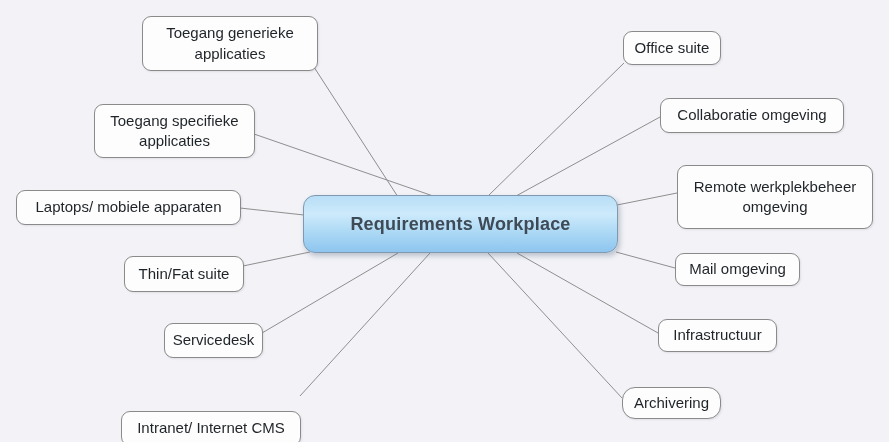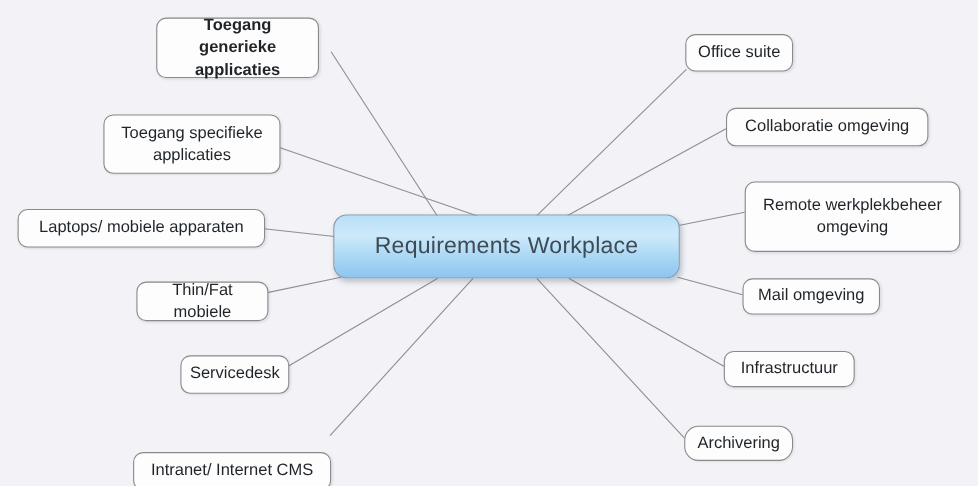--- a/index.html
+++ b/index.html
@@ -46,25 +46,25 @@
     display:flex;align-items:center;justify-content:center;
     background:linear-gradient(to bottom,
       var(--central-grad-top) 0%,
       var(--central-grad-mid) 32%,
       var(--central-grad-low) 68%,
       var(--central-grad-bottom) 100%);
     border:1px solid var(--central-border);
     border-radius:12px;
     box-shadow:2px 3px 5px rgba(90,105,125,0.35);
     color:var(--central-text);
-    font-size:21px;font-weight:normal;
+    font-size:18px;font-weight:bold;
     letter-spacing:0.2px;
   }
   
-  .n-generieke   {left:142px;top:16px; width:148px;height:55px;font-weight:bold;}
+  .n-generieke   {left:142px;top:16px; width:176px;height:55px;}
   .n-specifieke  {left:94px; top:104px;width:161px;height:54px;}
   .n-laptops     {left:16px; top:190px;width:225px;height:35px;}
   .n-thinfat     {left:124px;top:256px;width:120px;height:36px;}
   .n-servicedesk {left:164px;top:323px;width:99px; height:35px;}
   .n-intranet    {left:121px;top:391px;width:180px;height:35px;margin-top:20px;}
   
   .n-office      {left:623px;top:31px; width:98px; height:34px;}
   .n-collaboratie{left:660px;top:98px; width:184px;height:35px;}
   .n-remote      {left:677px;top:165px;width:196px;height:64px;}
   .n-mail        {left:675px;top:253px;width:125px;height:33px;}
@@ -91,21 +91,21 @@
     <line x1="488" y1="253" x2="622" y2="398"></line>
   </svg>
 
   <div class="central">Requirements Workplace</div>
 
   <div class="node n-generieke">Toegang generieke
 applicaties</div>
   <div class="node n-specifieke">Toegang specifieke
 applicaties</div>
   <div class="node n-laptops">Laptops/ mobiele apparaten</div>
-  <div class="node n-thinfat">Thin/Fat mobiele</div>
+  <div class="node n-thinfat">Thin/Fat suite</div>
   <div class="node n-servicedesk">Servicedesk</div>
   <div class="node n-intranet">Intranet/ Internet CMS</div>
   <div class="node n-office">Office suite</div>
   <div class="node n-collaboratie">Collaboratie omgeving</div>
   <div class="node n-remote">Remote werkplekbeheer
 omgeving</div>
   <div class="node n-mail">Mail omgeving</div>
   <div class="node n-infra">Infrastructuur</div>
   <div class="node n-archivering">Archivering</div>
 

